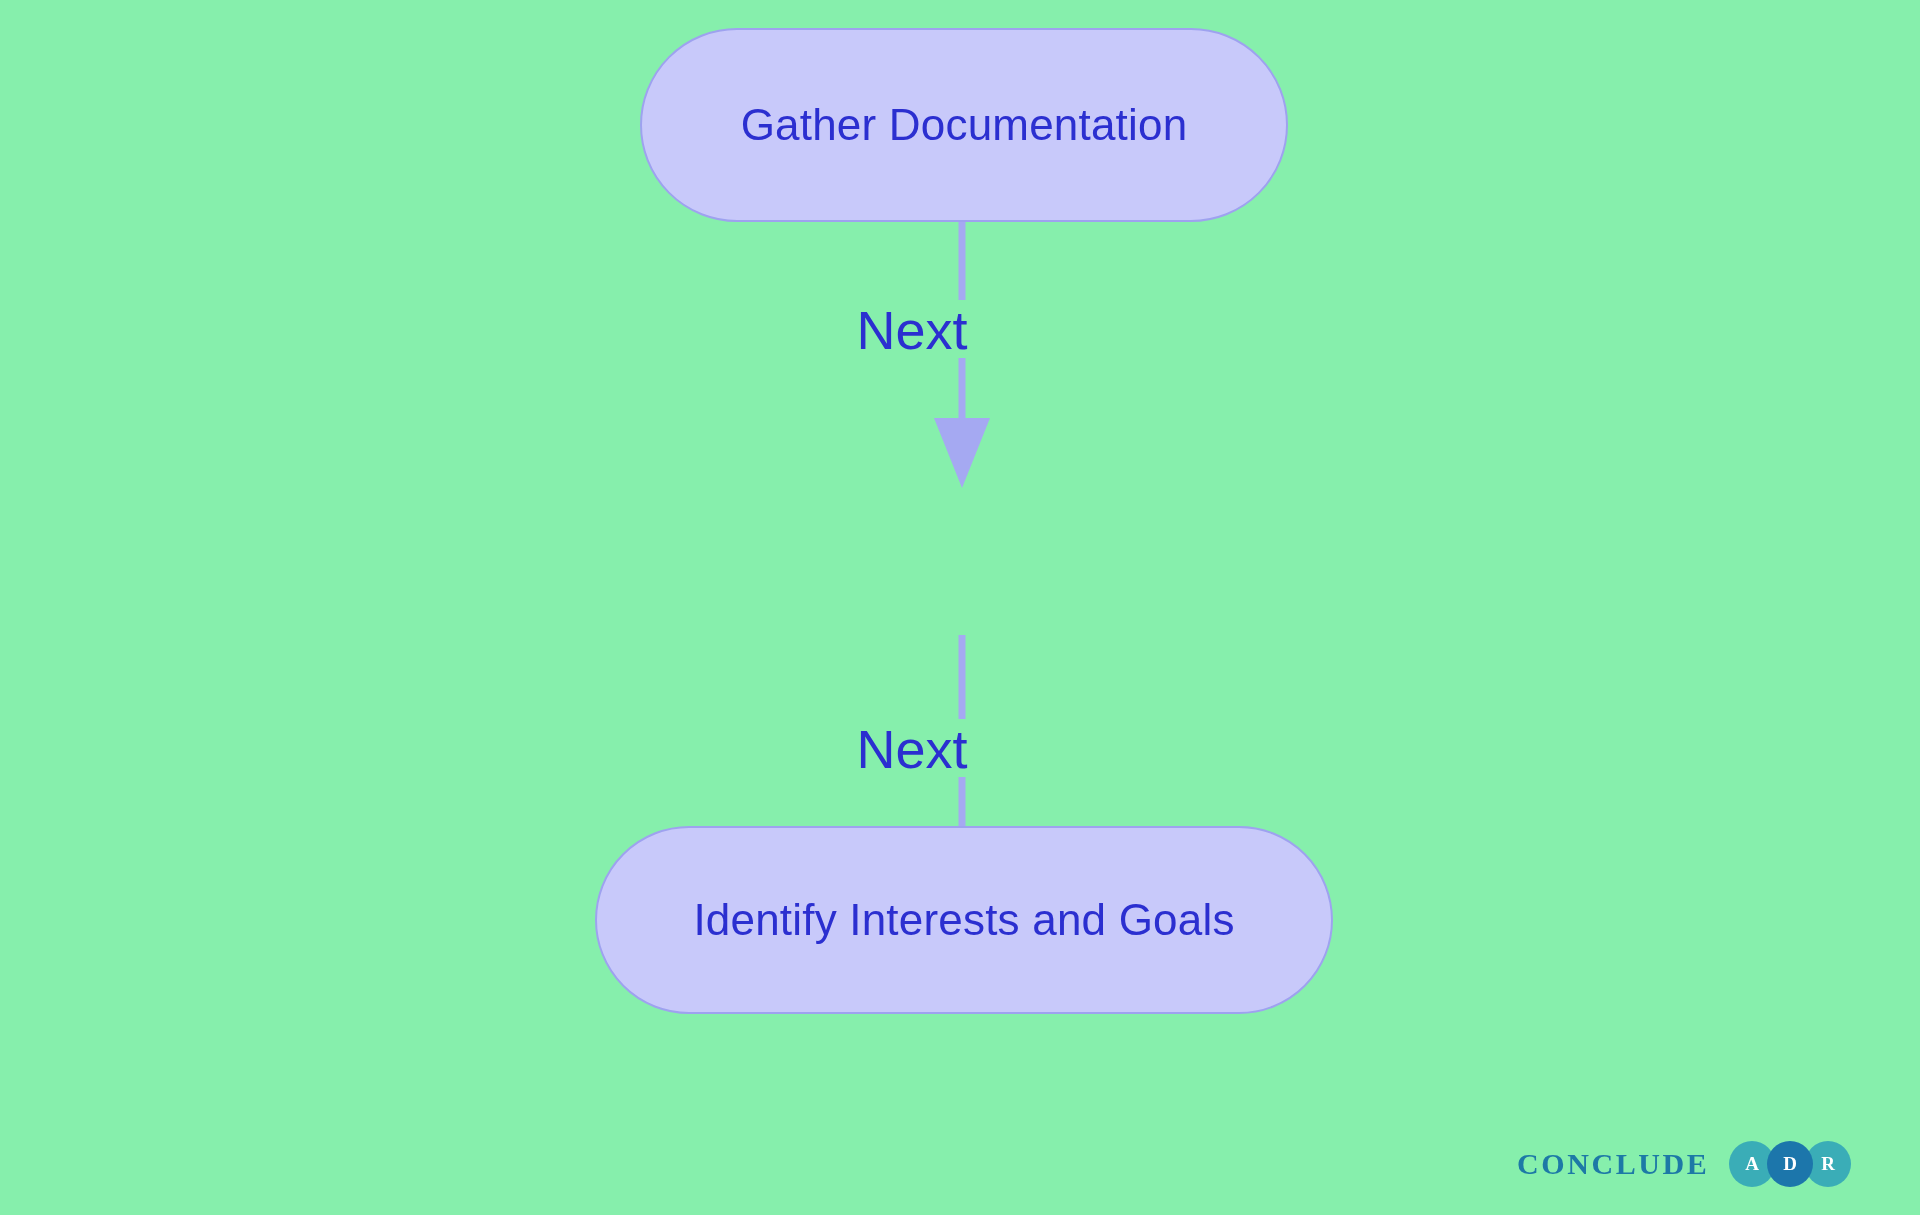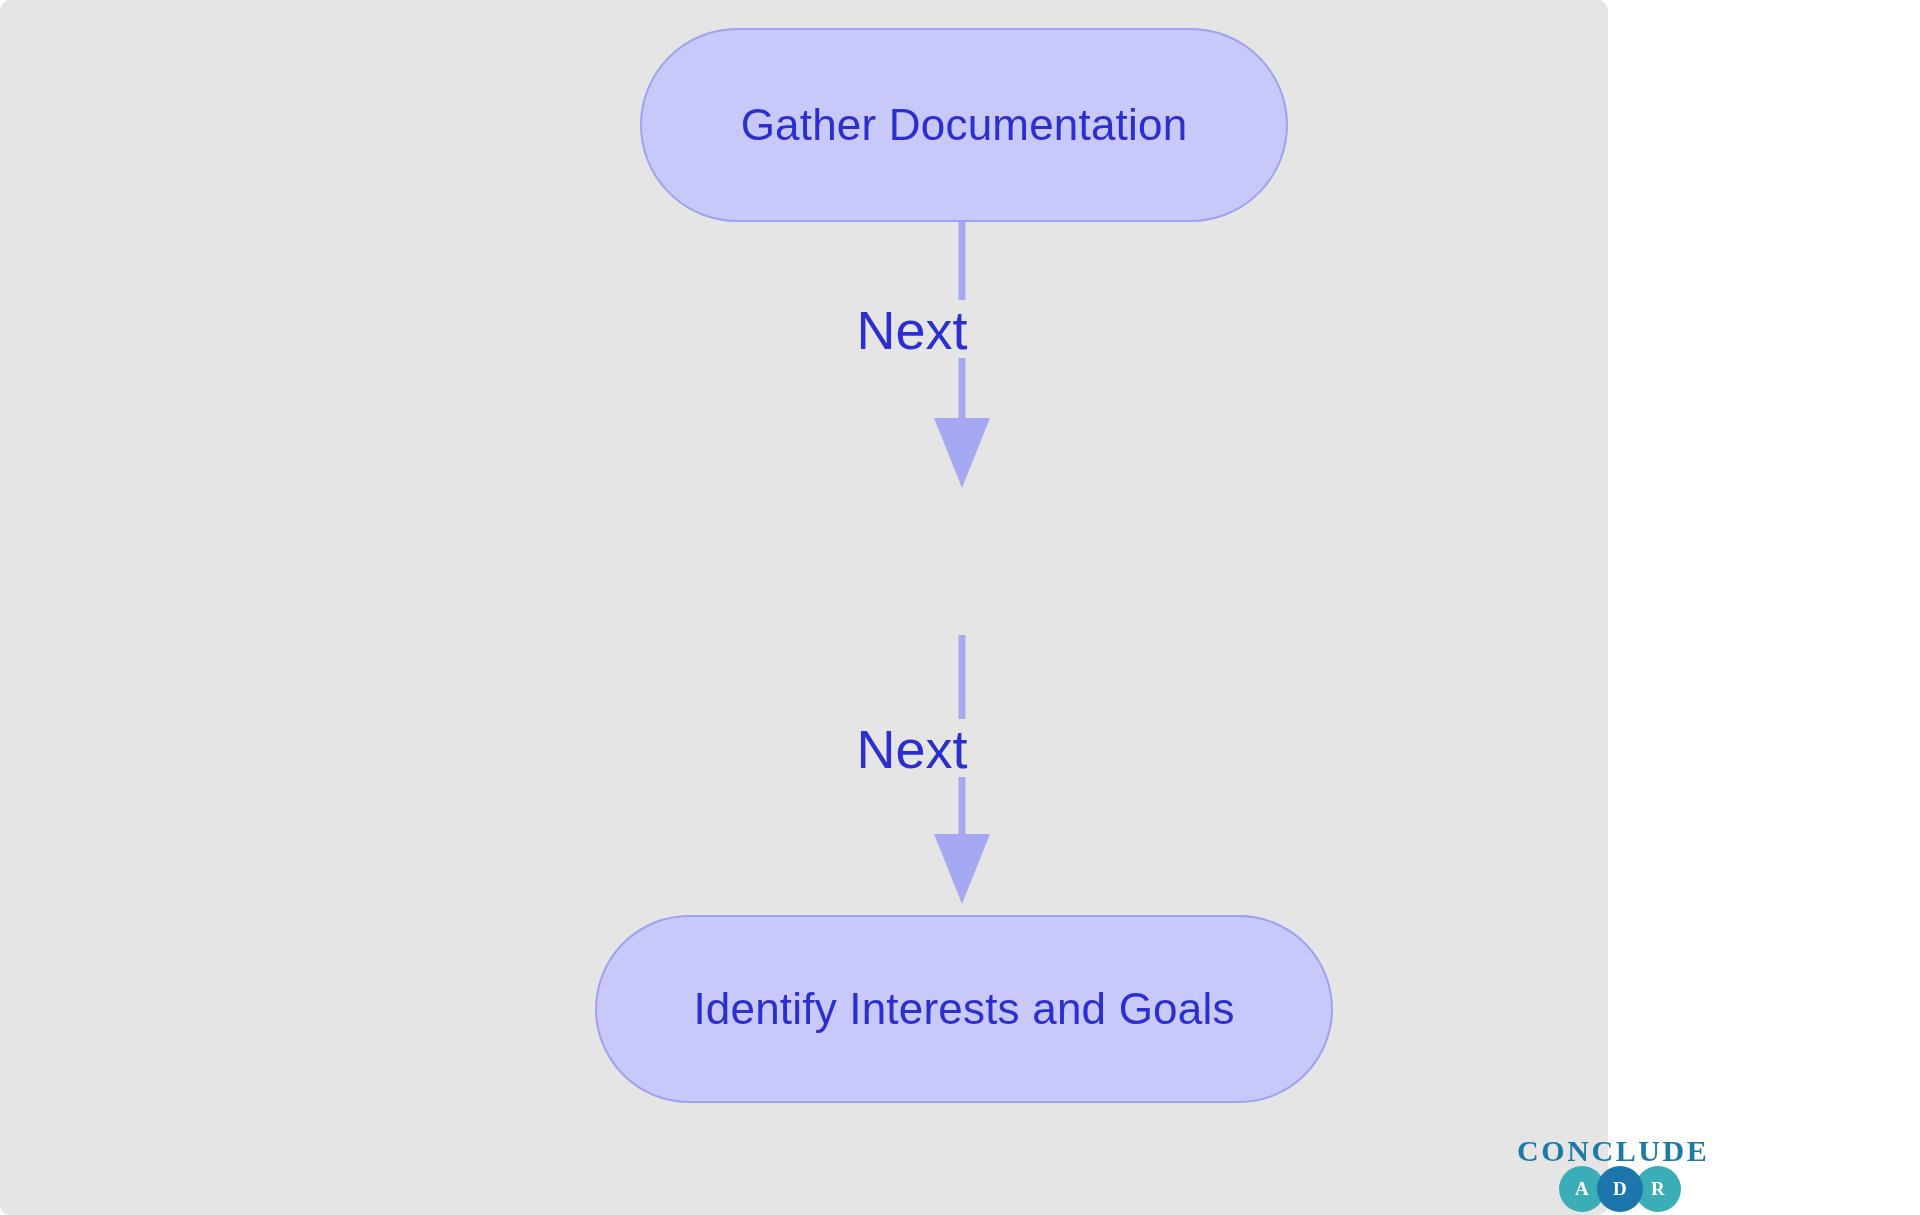--- a/index.html
+++ b/index.html
@@ -10,24 +10,23 @@
   body {
     width: 1920px;
     height: 1215px;
     background: #ffffff;
     font-family: "Liberation Sans", sans-serif;
     overflow: hidden;
   }
 
   #canvas {
     position: relative;
-    width: 1608px;
+    width: 1920px;
     height: 1215px;
-    background: #e5e5e5;
-    border-radius: 10px;
+    background: #86efac;
   }
 
   
   .flow-node {
     position: absolute;
     display: flex;
     align-items: center;
     justify-content: center;
     box-sizing: border-box;
     background: #c8c9fa;
@@ -40,21 +39,21 @@
     font-size: 44px;
     font-weight: 400;
     color: #2b2fd0;
     letter-spacing: 0.2px;
     line-height: 1.1;
     white-space: nowrap;
   }
 
   #node-0 { left: 640px;  top: 28px;  width: 648px; height: 194px; }
   #node-1 { left: 627px;  top: 447px; width: 674px; height: 188px; }
-  #node-2 { left: 595px;  top: 915px; width: 738px; height: 188px; }
+  #node-2 { left: 595px;  top: 826px; width: 738px; height: 188px; }
 
   
   .connector {
     position: absolute;
     left: 0;
     top: 0;
     width: 1920px;
     height: 1215px;
     overflow: visible;
     pointer-events: none;
@@ -71,21 +70,20 @@
   #edge-label-1 { left: 912px; top: 749px; }
 
   
   #brand-logo {
     position: absolute;
     left: 1517px;
     top: 1136px;
     display: flex;
     align-items: center;
     height: 56px;
-    flex-direction: column;
   }
   #brand-wordmark {
     font-family: "Liberation Serif", serif;
     font-size: 30px;
     font-weight: 700;
     letter-spacing: 2.6px;
     color: #1d79a6;
     line-height: 1;
     white-space: nowrap;
   }

